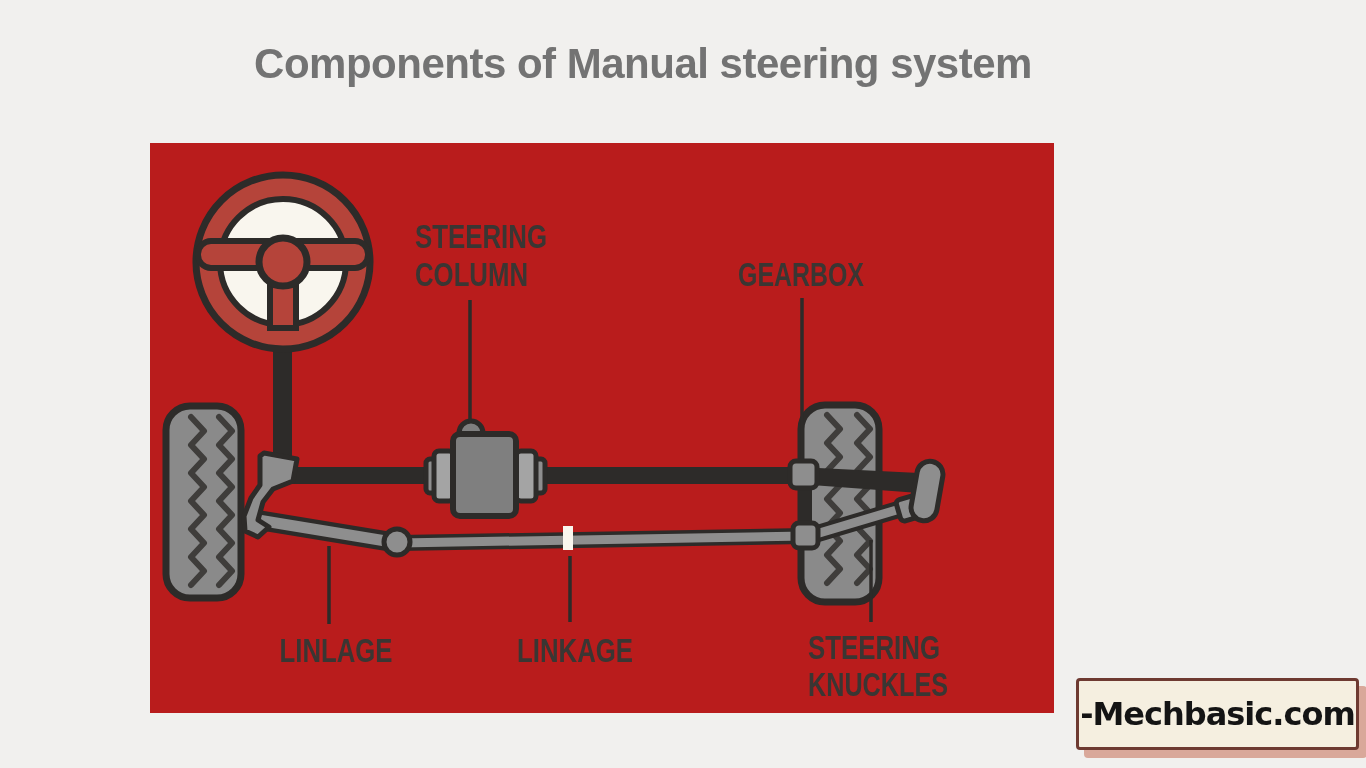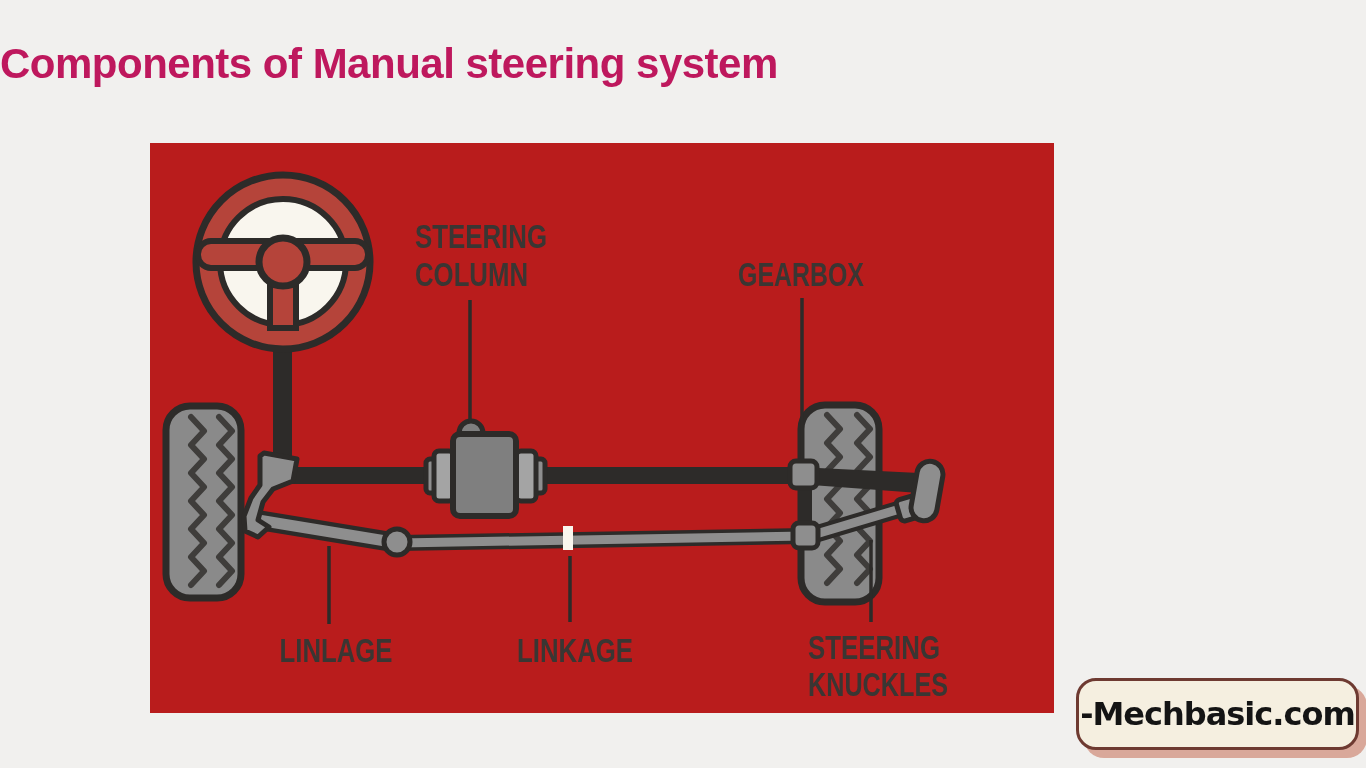--- a/index.html
+++ b/index.html
@@ -3,36 +3,37 @@
 <meta charset="utf-8">
 <style>
   html,body{margin:0;padding:0;}
   body{
     width:1366px;height:768px;position:relative;overflow:hidden;
     background:#f1f0ee;
     font-family:"Liberation Sans",sans-serif;
   }
   .title{
     position:absolute;top:40px;left:0;width:1286px;
-    font-size:42px;font-weight:700;color:#be185d;
+    text-align:center;
+    font-size:42px;font-weight:700;color:#737373;
     letter-spacing:-0.5px;
   }
   .panel{
     position:absolute;left:150px;top:143px;width:904px;height:570px;
     background:#b91c1c;
   }
   .panel svg{display:block;}
   .diagram-label{
     font-family:"Liberation Sans",sans-serif;
     font-weight:700;font-size:34px;fill:#3a3633;
   }
   .watermark{
     position:absolute;left:1076px;top:678px;width:277px;height:66px;
     background:#f5efe0;
-    border:3px solid #6e3a31;border-radius:20px;
+    border:3px solid #6e3a31;border-radius:4px;
     box-shadow:8px 8px 0 #d9a89a;
     display:flex;align-items:center;justify-content:center;
     font-family:"DejaVu Sans",sans-serif;font-weight:700;
     font-size:32px;color:#141414;letter-spacing:-1px;
   }
 </style>
 </head>
 <body>
 
 <div class="title">Components of Manual steering system</div>

